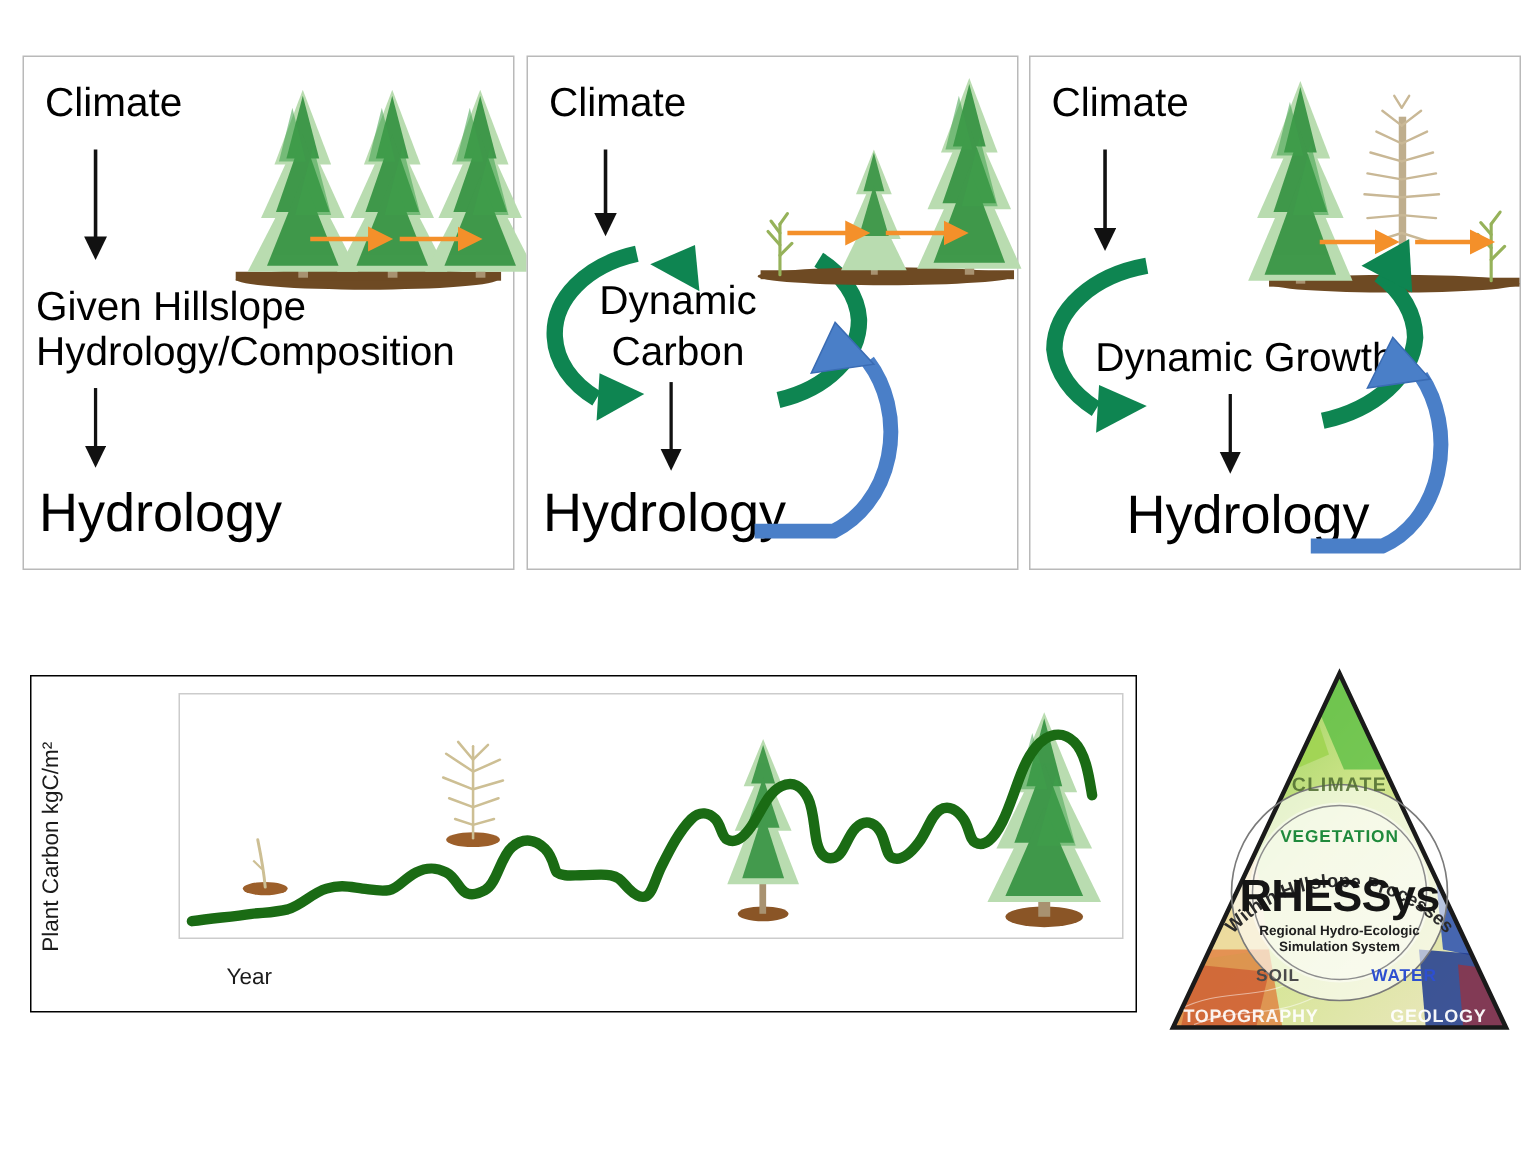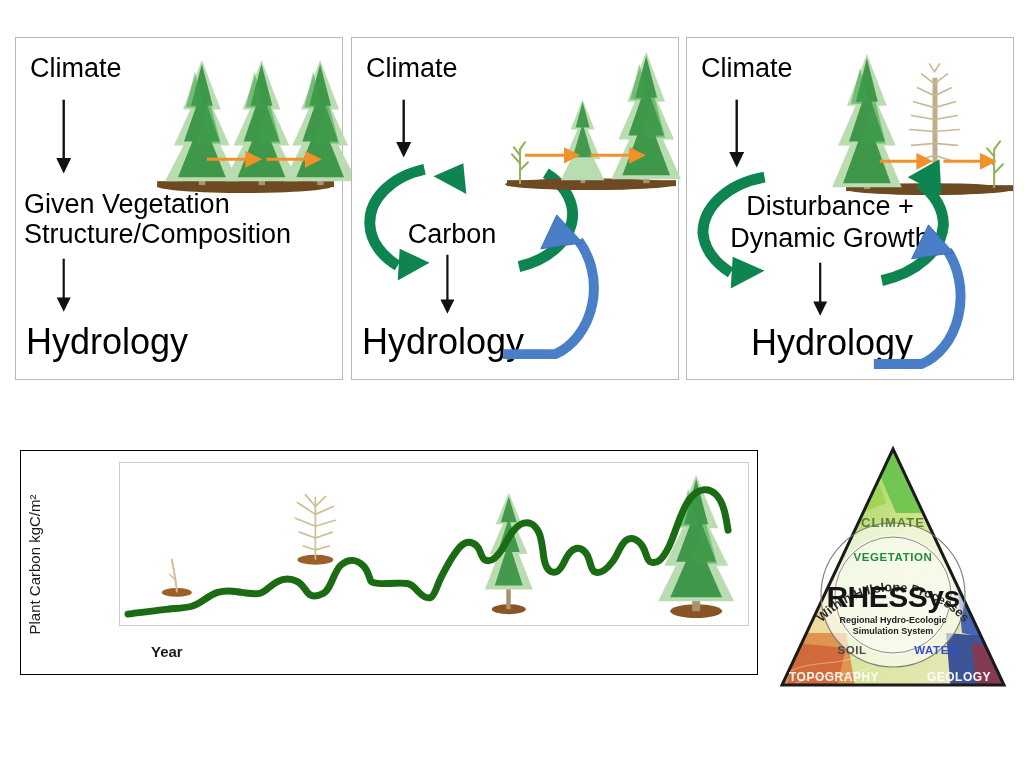--- a/index.html
+++ b/index.html
@@ -48,37 +48,36 @@
     transform:rotate(-90deg);white-space:nowrap;
     font-size:15px;color:#1b1b1b;font-family:"Liberation Sans", sans-serif;
   }
   #plot-area{
     position:absolute;left:98px;top:11px;width:630px;height:164px;
     border:1px solid #cccccc;box-sizing:border-box;background:#ffffff;overflow:hidden;
   }
   #chart-xlabel{
     position:absolute;left:130px;top:192px;font-size:15px;color:#1b1b1b;
     font-family:"Liberation Sans", sans-serif;
-    font-weight:bold;
   }
 
   
   #rhessys-logo{
     position:absolute;left:776px;top:443px;width:234px;height:248px;
   }
 </style>
 </head>
 <body>
 
 <div class="panel" id="panel-1">
 
   <div class="label lbl-climate" style="left:14px;top:16px;">Climate</div>
 
-  <div class="label lbl-given" style="left:8px;top:152px;">Given Vegetation</div>
-  <div class="label lbl-given" style="left:8px;top:182px;">Structure/Composition</div>
+  <div class="label lbl-given" style="left:8px;top:152px;">Given Hillslope</div>
+  <div class="label lbl-given" style="left:8px;top:182px;">Hydrology/Composition</div>
 
   <div class="label lbl-hydrology" style="left:10px;top:285px;">Hydrology</div>
 
   <svg class="svg-layer" viewBox="0 0 328 343">
     <defs>
       <marker id="ar-blk-1" markerWidth="7" markerHeight="7" refX="3.2" refY="3.2" orient="auto">
         <path d="M0,0 L6.6,3.2 L0,6.4 z" fill="#111"></path>
       </marker>
       <marker id="ar-org-1" markerWidth="6" markerHeight="6" refX="2.4" refY="2.8" orient="auto">
         <path d="M0,0 L5.6,2.8 L0,5.6 z" fill="#f4902a"></path>
@@ -148,20 +147,21 @@
 
     <line x1="192" y1="122" x2="238" y2="122" stroke="#f4902a" stroke-width="3" marker-end="url(#ar-org-1)"></line>
     <line x1="252" y1="122" x2="298" y2="122" stroke="#f4902a" stroke-width="3" marker-end="url(#ar-org-1)"></line>
   </svg>
 </div>
 
 <div class="panel" id="panel-2">
 
   <div class="label lbl-climate" style="left:14px;top:16px;">Climate</div>
 
+  <div class="label lbl-cycle" style="left:30px;top:148px;width:140px;">Dynamic</div>
   <div class="label lbl-cycle" style="left:30px;top:182px;width:140px;">Carbon</div>
 
   <div class="label lbl-hydrology" style="left:10px;top:285px;">Hydrology</div>
 
   <svg class="svg-layer" viewBox="0 0 328 343">
     <defs>
       <marker id="ar-blk-2" markerWidth="7" markerHeight="7" refX="3.2" refY="3.2" orient="auto">
         <path d="M0,0 L6.6,3.2 L0,6.4 z" fill="#111"></path>
       </marker>
       <marker id="ar-org-2" markerWidth="6" markerHeight="6" refX="2.4" refY="2.8" orient="auto">
@@ -227,21 +227,20 @@
 
     <line x1="174" y1="118" x2="220" y2="118" stroke="#f4902a" stroke-width="3" marker-end="url(#ar-org-2)"></line>
     <line x1="240" y1="118" x2="286" y2="118" stroke="#f4902a" stroke-width="3" marker-end="url(#ar-org-2)"></line>
   </svg>
 </div>
 
 <div class="panel" id="panel-3">
 
   <div class="label lbl-climate" style="left:14px;top:16px;">Climate</div>
 
-  <div class="label lbl-cycle" style="left:28px;top:154px;width:230px;">Disturbance +</div>
   <div class="label lbl-cycle" style="left:22px;top:186px;width:242px;">Dynamic Growth</div>
 
   <div class="label lbl-hydrology" style="left:64px;top:286px;">Hydrology</div>
 
   <svg class="svg-layer" viewBox="0 0 328 343">
     <defs>
       <marker id="ar-blk-3" markerWidth="7" markerHeight="7" refX="3.2" refY="3.2" orient="auto">
         <path d="M0,0 L6.6,3.2 L0,6.4 z" fill="#111"></path>
       </marker>
       <marker id="ar-org-3" markerWidth="6" markerHeight="6" refX="2.4" refY="2.8" orient="auto">

